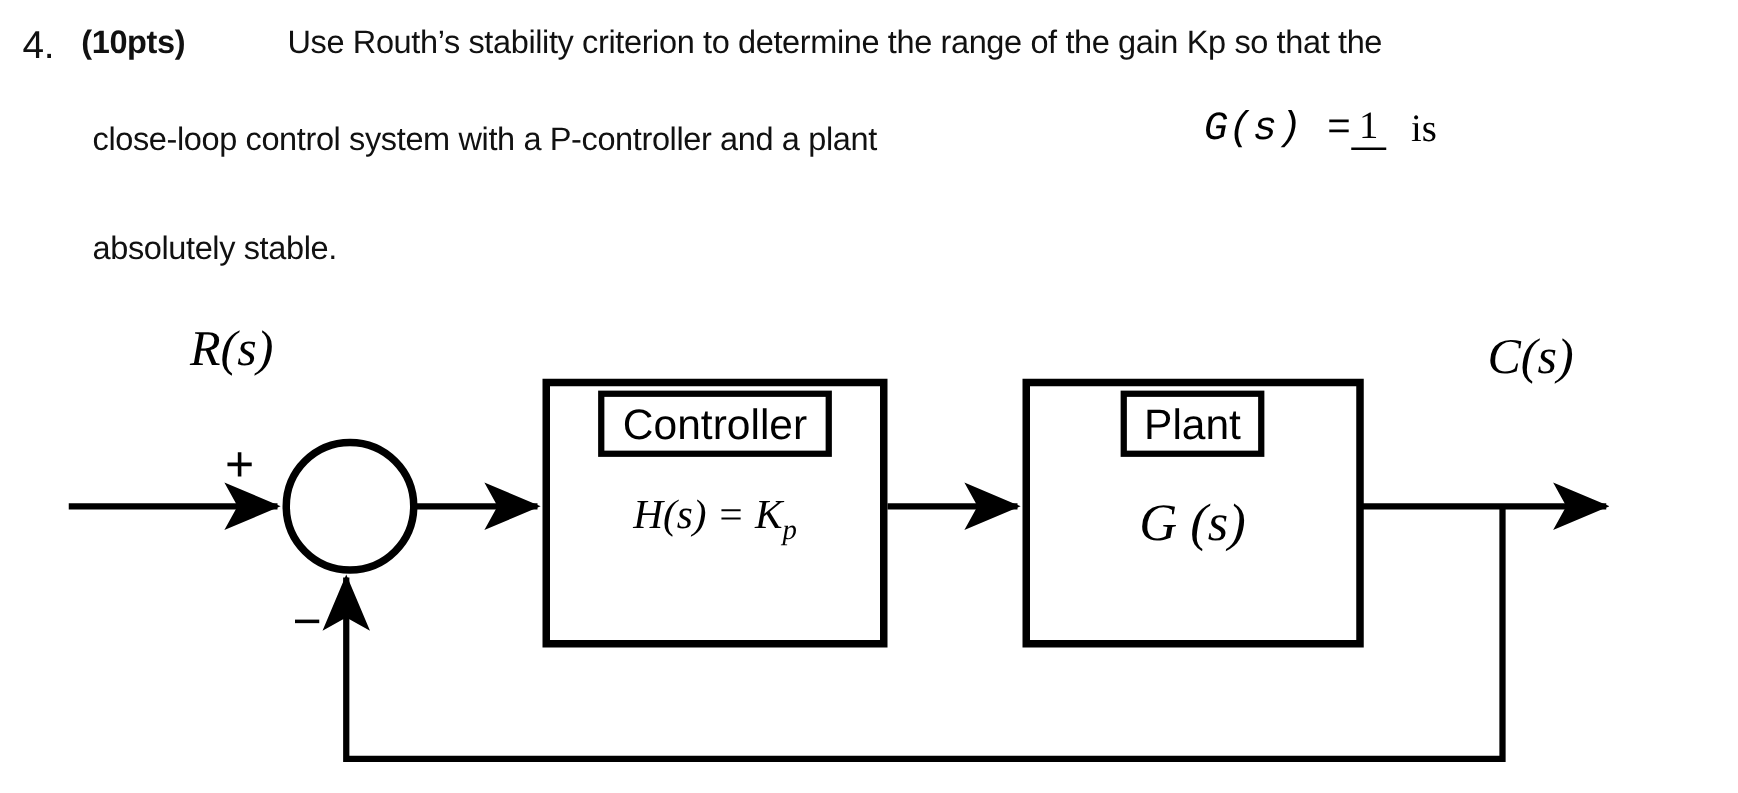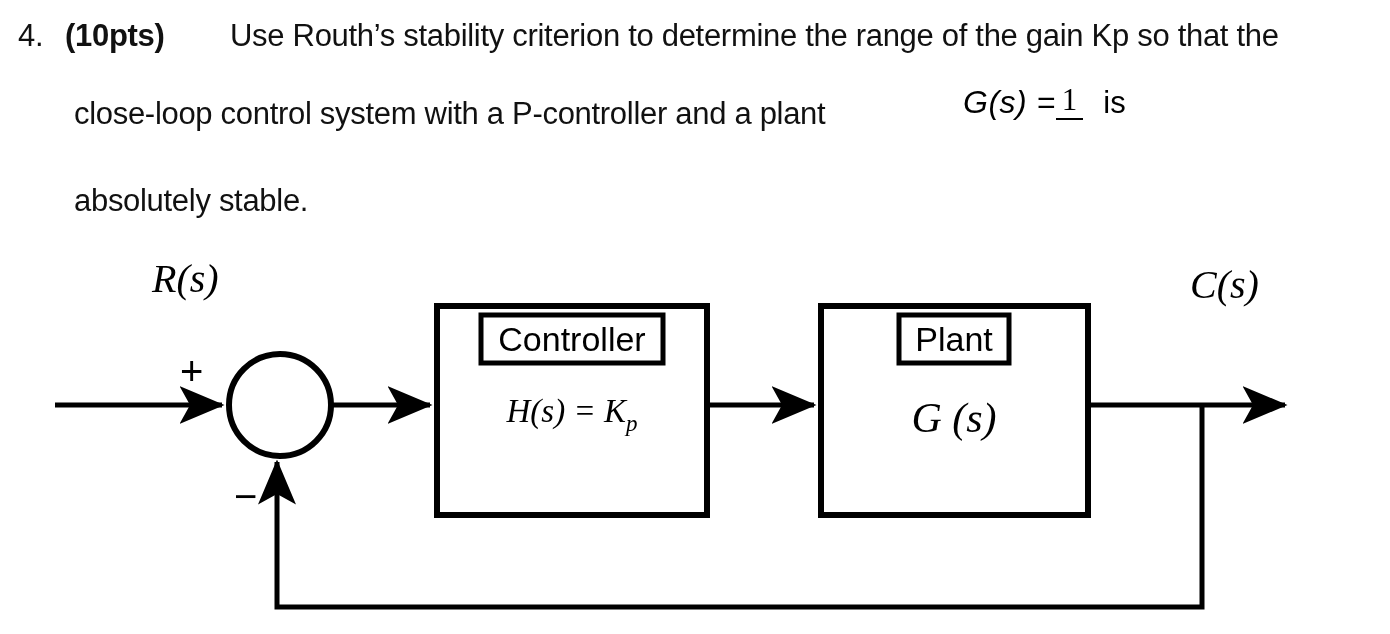--- a/index.html
+++ b/index.html
@@ -20,21 +20,21 @@
   #question-block {
     position: absolute;
     left: 0; top: 0;
     width: 1390px;
     height: 235px;
   }
 
   .qtext {
     position: absolute;
     font-family: "Liberation Sans", sans-serif;
-    font-size: 31px;
+    font-size: 26px;
     font-weight: 400;
     letter-spacing: -0.3px;
     white-space: nowrap;
     color: #111;
   }
 
   #q-number {
     left: 18px;
     top: 18px;
     font-size: 31px;
@@ -62,21 +62,21 @@
   
   #math-group {
     position: absolute;
     left: 963px;
     top: 84px;
     display: flex;
     align-items: center;
     font-family: "Liberation Serif", serif;
   }
   .math-italic {
-    font-family: Liberation Sans, sans-serif;
+    font-family: Liberation Mono, monospace;
     font-style: italic;
     font-size: 32px;
   }
   .math-roman {
     font-family: "Liberation Serif", serif;
     font-style: normal;
     font-size: 32px;
   }
   #math-lhs {
     font-size: 32px;
@@ -103,21 +103,21 @@
   }
   .fraction .den {
     font-family: "Liberation Serif", serif;
     font-size: 31px;
     line-height: 1.05;
     padding: 4px 6px 0 6px;
     white-space: nowrap;
     letter-spacing: 0.5px;
   }
   #math-is {
-    font-family: Liberation Sans, sans-serif;
+    font-family: Liberation Serif, serif;
     font-size: 31px;
     margin-left: 20px;
     align-self: center;
     text-align: right;
   }
 
   
   #diagram {
     position: absolute;
     left: 0;

